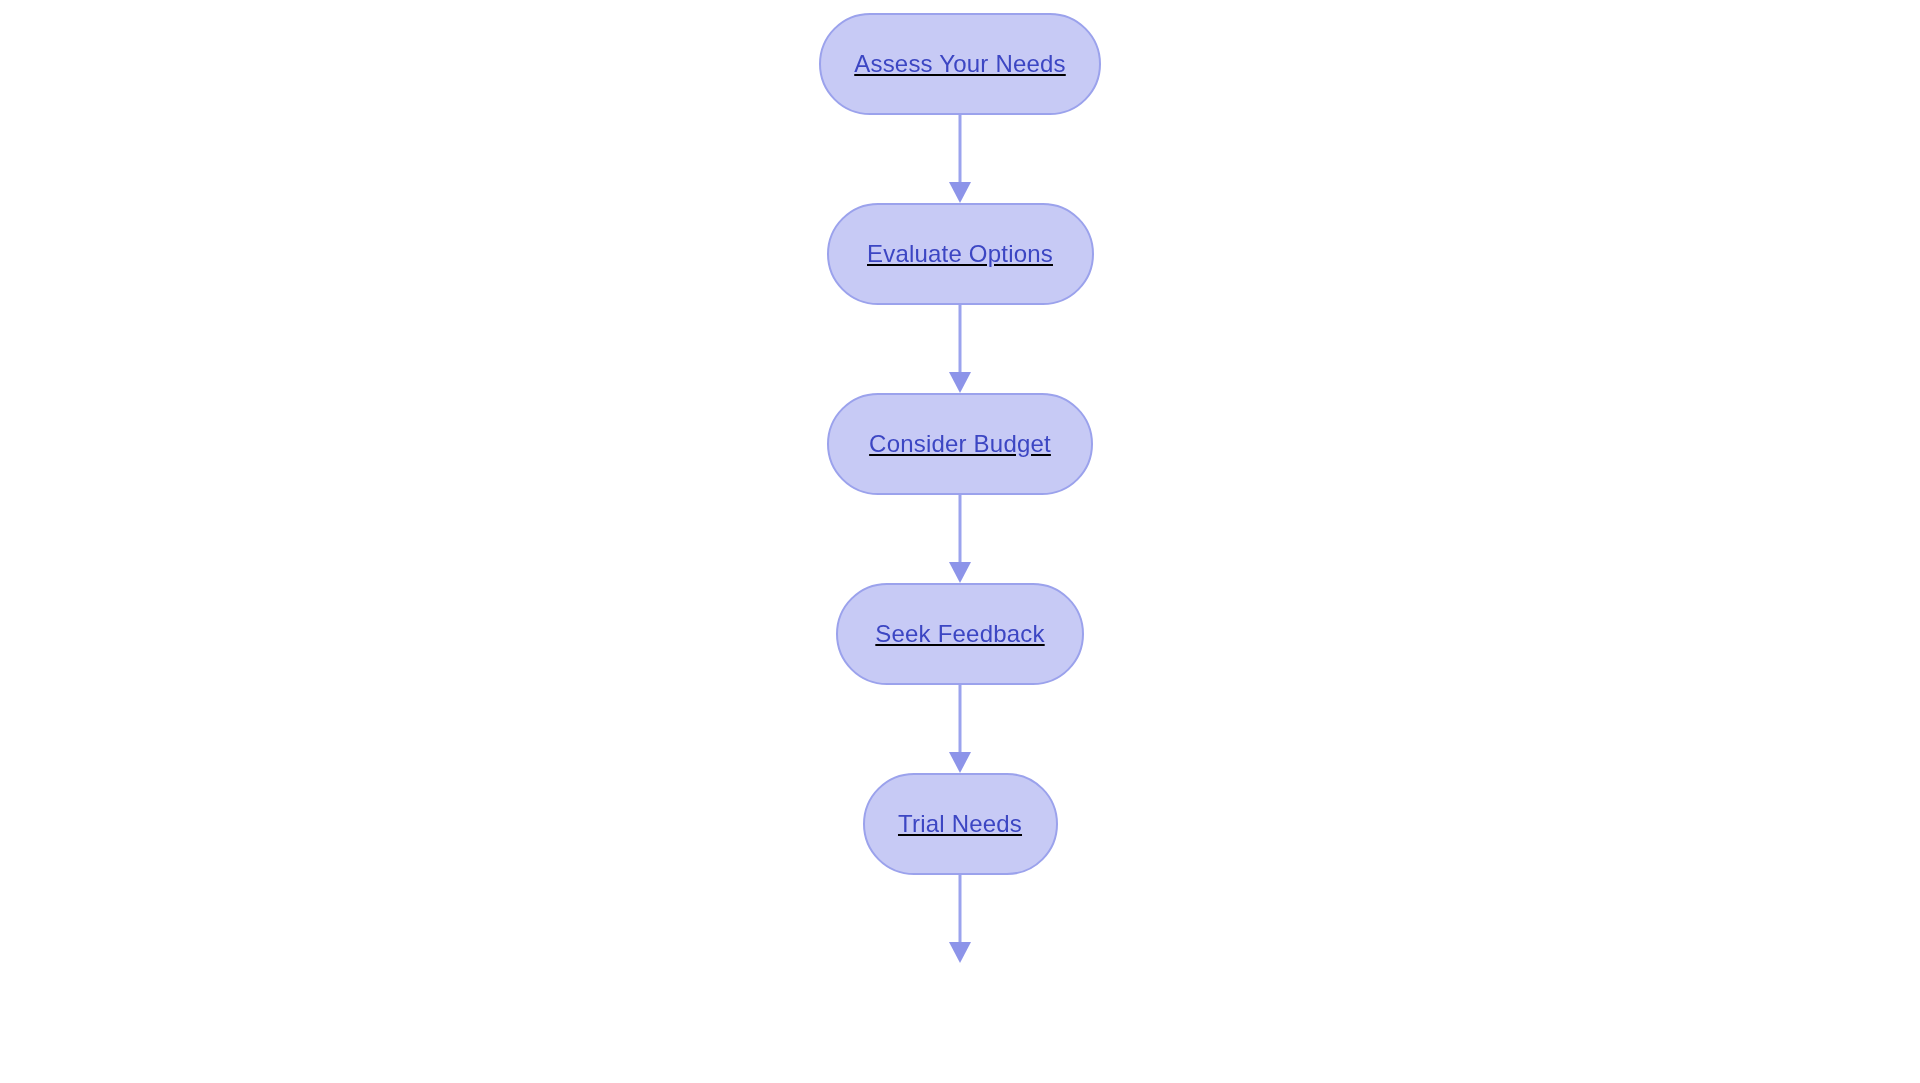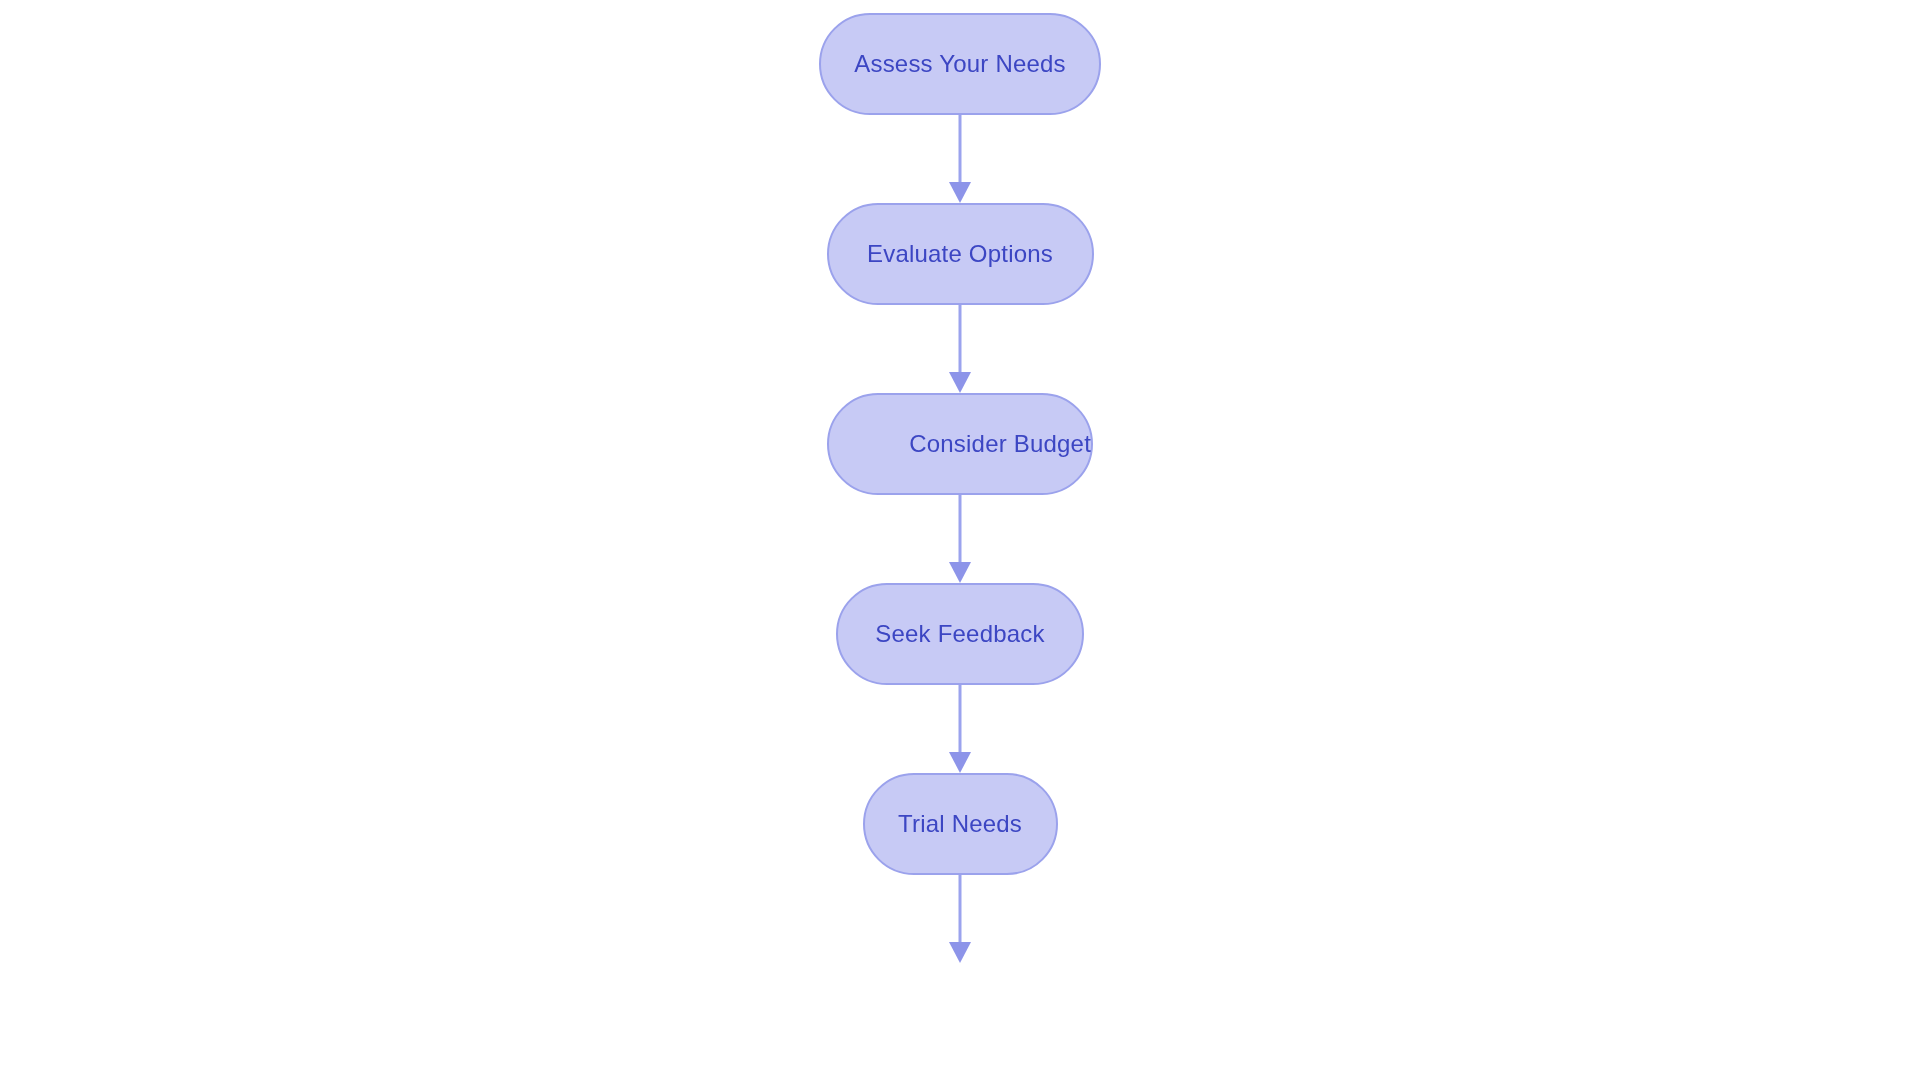--- a/index.html
+++ b/index.html
@@ -26,30 +26,31 @@
   .node {
     box-sizing: border-box;
     height: 102px;
     border-radius: 51px;
     background: var(--node-fill, #c7caf5);
     border: 2px solid var(--node-border, #9ba2ec);
     display: flex;
     align-items: center;
     justify-content: center;
     flex: 0 0 auto;
+    text-decoration: underline;
   }
   .node .label {
     color: var(--text, #3c46c3);
     font-size: 24px;
     letter-spacing: 0.2px;
     white-space: nowrap;
   }
   .n1 { width: 282px; }
   .n2 { width: 267px; text-align: center; }
-  .n3 { width: 266px; justify-content: flex-end; }
+  .n3 { width: 266px; }
   .n4 { width: 248px; text-align: right; }
   .n5 { width: 195px; }
   .n6 { width: 201px; }
   .connector {
     position: relative;
     width: 24px;
     height: 88px;
     flex: 0 0 auto;
   }
   .connector .line {

